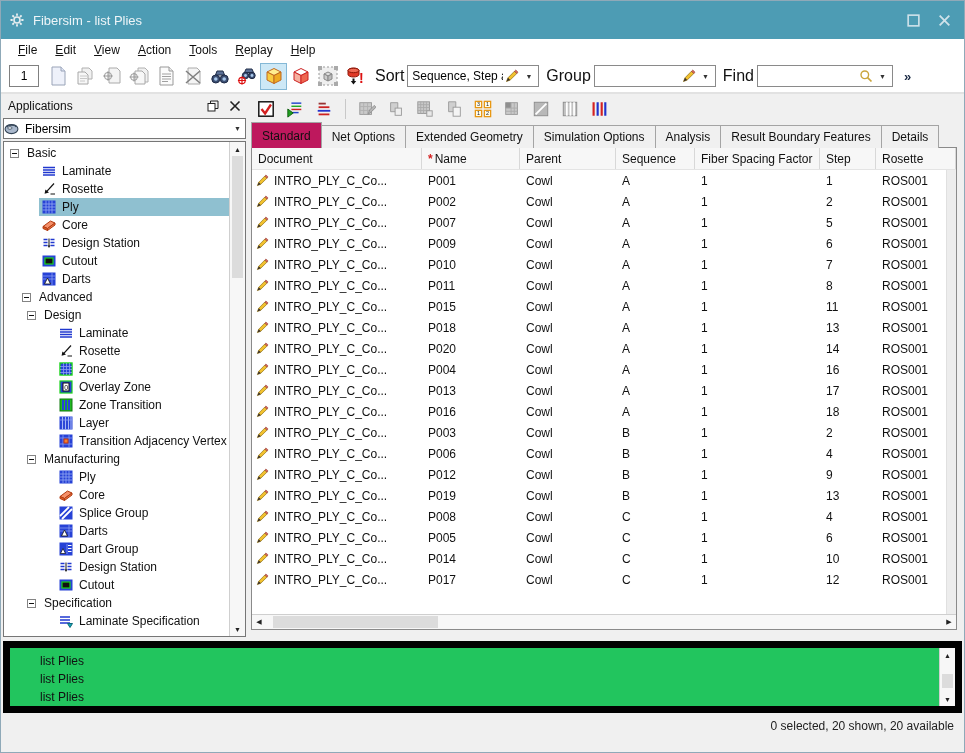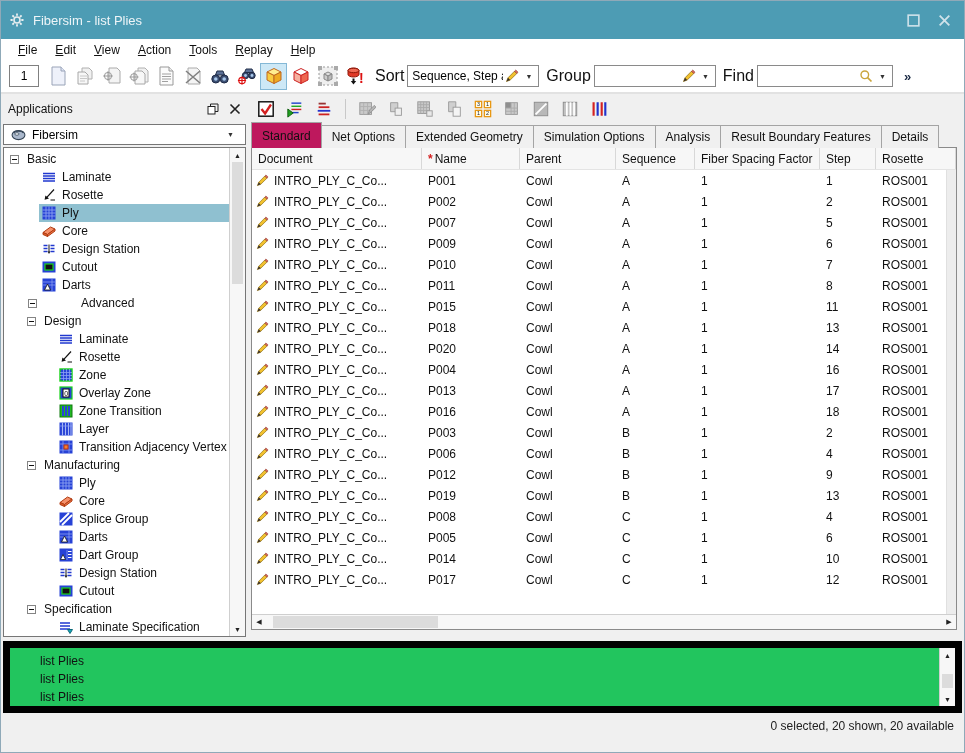--- a/index.html
+++ b/index.html
@@ -33,24 +33,24 @@
 .combo .cic{width:14px;height:14px;margin:0 2px;flex:0 0 auto}
 .chev{font-size:7px;color:#333;padding:0 4px;flex:0 0 auto}
 .sort-combo{width:132px}
 .group-combo{width:122px}
 .find-combo{width:136px}
 .find-input{border:none;outline:none;flex:1;min-width:10px;font-size:12px;font-family:"Liberation Sans",sans-serif;background:transparent}
 .overflow{font-size:13px;font-weight:bold;color:#1a2a44;margin-left:9px;padding:0 2px}
 
 .main{flex:0 0 543px;display:flex;padding:1px 7px 0 2px;overflow:hidden}
 .sidebar{width:243px;display:flex;flex-direction:column;flex:0 0 auto}
-.panel-header{height:28px;display:flex;align-items:center;font-size:12px;padding:0 5px;color:#111;flex:0 0 auto}
+.panel-header{height:22px;display:flex;align-items:center;font-size:12px;padding:0 5px;color:#111;flex:0 0 auto}
 .ph-icons{margin-left:auto;display:flex;gap:10px;align-items:center}
 .ph-icons .ic{width:12px;height:12px}
-.app-selector{height:21px;border:1px solid #767676;background:#fff;display:flex;align-items:center;font-size:12px;padding:0 7px;margin:1px 0 2px 0;gap:6px;flex:0 0 auto}
+.app-selector{height:21px;border:1px solid #767676;background:#fff;display:flex;align-items:center;font-size:12px;padding:0 0;margin:1px 0 2px 0;gap:6px;flex:0 0 auto}
 .app-selector .ic{width:15px;height:15px}
 .app-selector .chev{margin-left:auto}
 .tree-box{flex:1;border:1px solid #767676;background:#fff;display:flex;overflow:hidden}
 .tree{flex:1;overflow:hidden;padding-top:2px}
 .tree-row{height:18px;display:flex;align-items:center;font-size:12px;white-space:nowrap}
 .expander{width:9px;height:9px;border:1px solid #848484;background:#fff;flex:0 0 auto;position:relative;margin-right:5px}
 .expander::before{content:"";position:absolute;left:1px;right:1px;top:3px;border-top:1px solid #111}
 .row-main{flex:1;display:flex;align-items:center;height:100%;gap:6px;padding-left:3px}
 .tree-row.selected .row-main{background:#8fc0d0}
 .tree-icon{width:14px;height:14px;flex:0 0 auto}
@@ -389,21 +389,21 @@
                 <span class="tree-icon"><svg viewBox="0 0 14 14">
                     <rect x="0.5" y="0.5" width="13" height="13" fill="#2742d6"></rect>
                     <g stroke="#8ba0f2" stroke-width="0.8">
                       <path d="M0.5 4h13M0.5 7h13M10 0.5v13"></path>
                     </g>
                     <polygon points="2.5,12 5.5,6 8.5,12" fill="#ffffff" stroke="#111111" stroke-width="0.8"></polygon>
                   </svg></span>
                 <span class="tree-label">Darts</span>
               </span>
             </div>
-            <div class="tree-row" style="padding-left: 24px; gap: 36px;">
+            <div class="tree-row" style="padding-left: 18px;">
               <span class="expander"></span>
               <span class="row-main">
                 <span class="tree-label">Advanced</span>
               </span>
             </div>
             <div class="tree-row" style="padding-left: 23px;">
               <span class="expander"></span>
               <span class="row-main">
                 <span class="tree-label">Design</span>
               </span>

